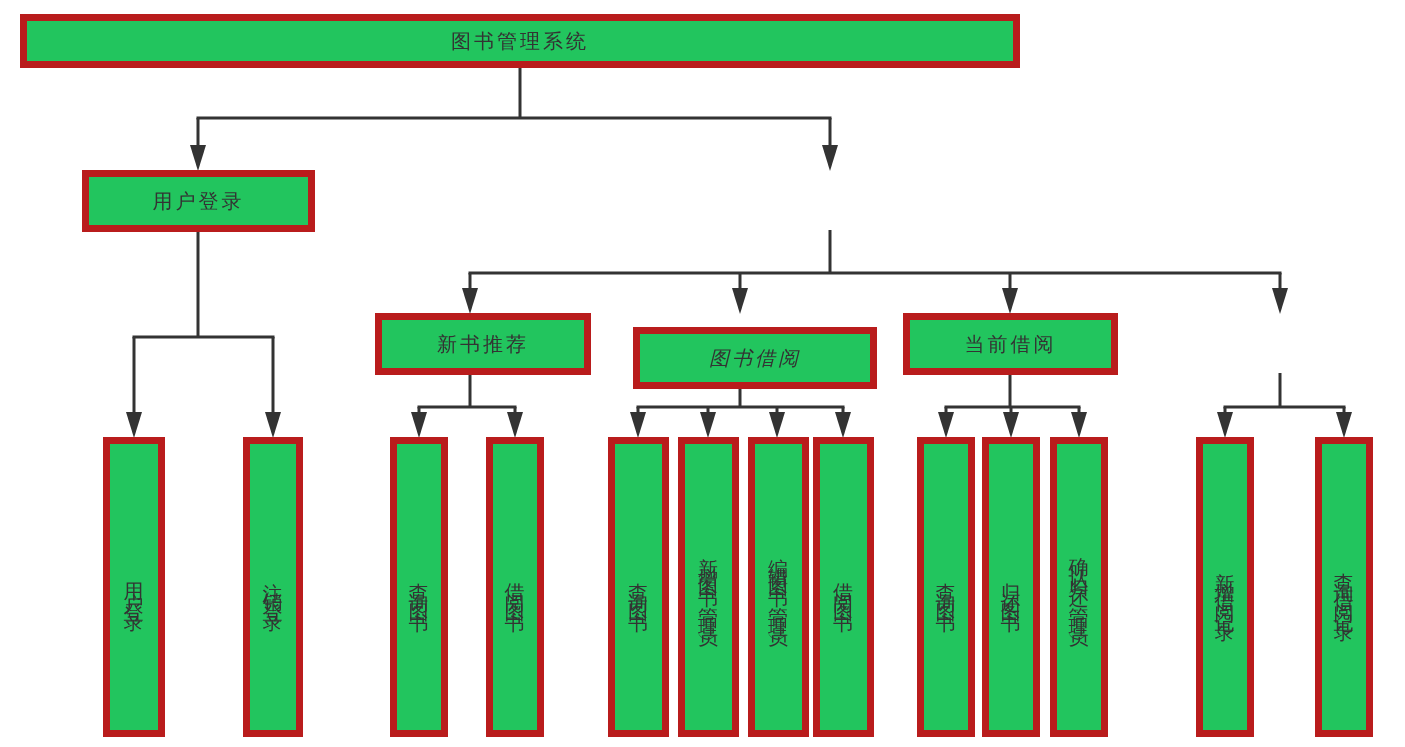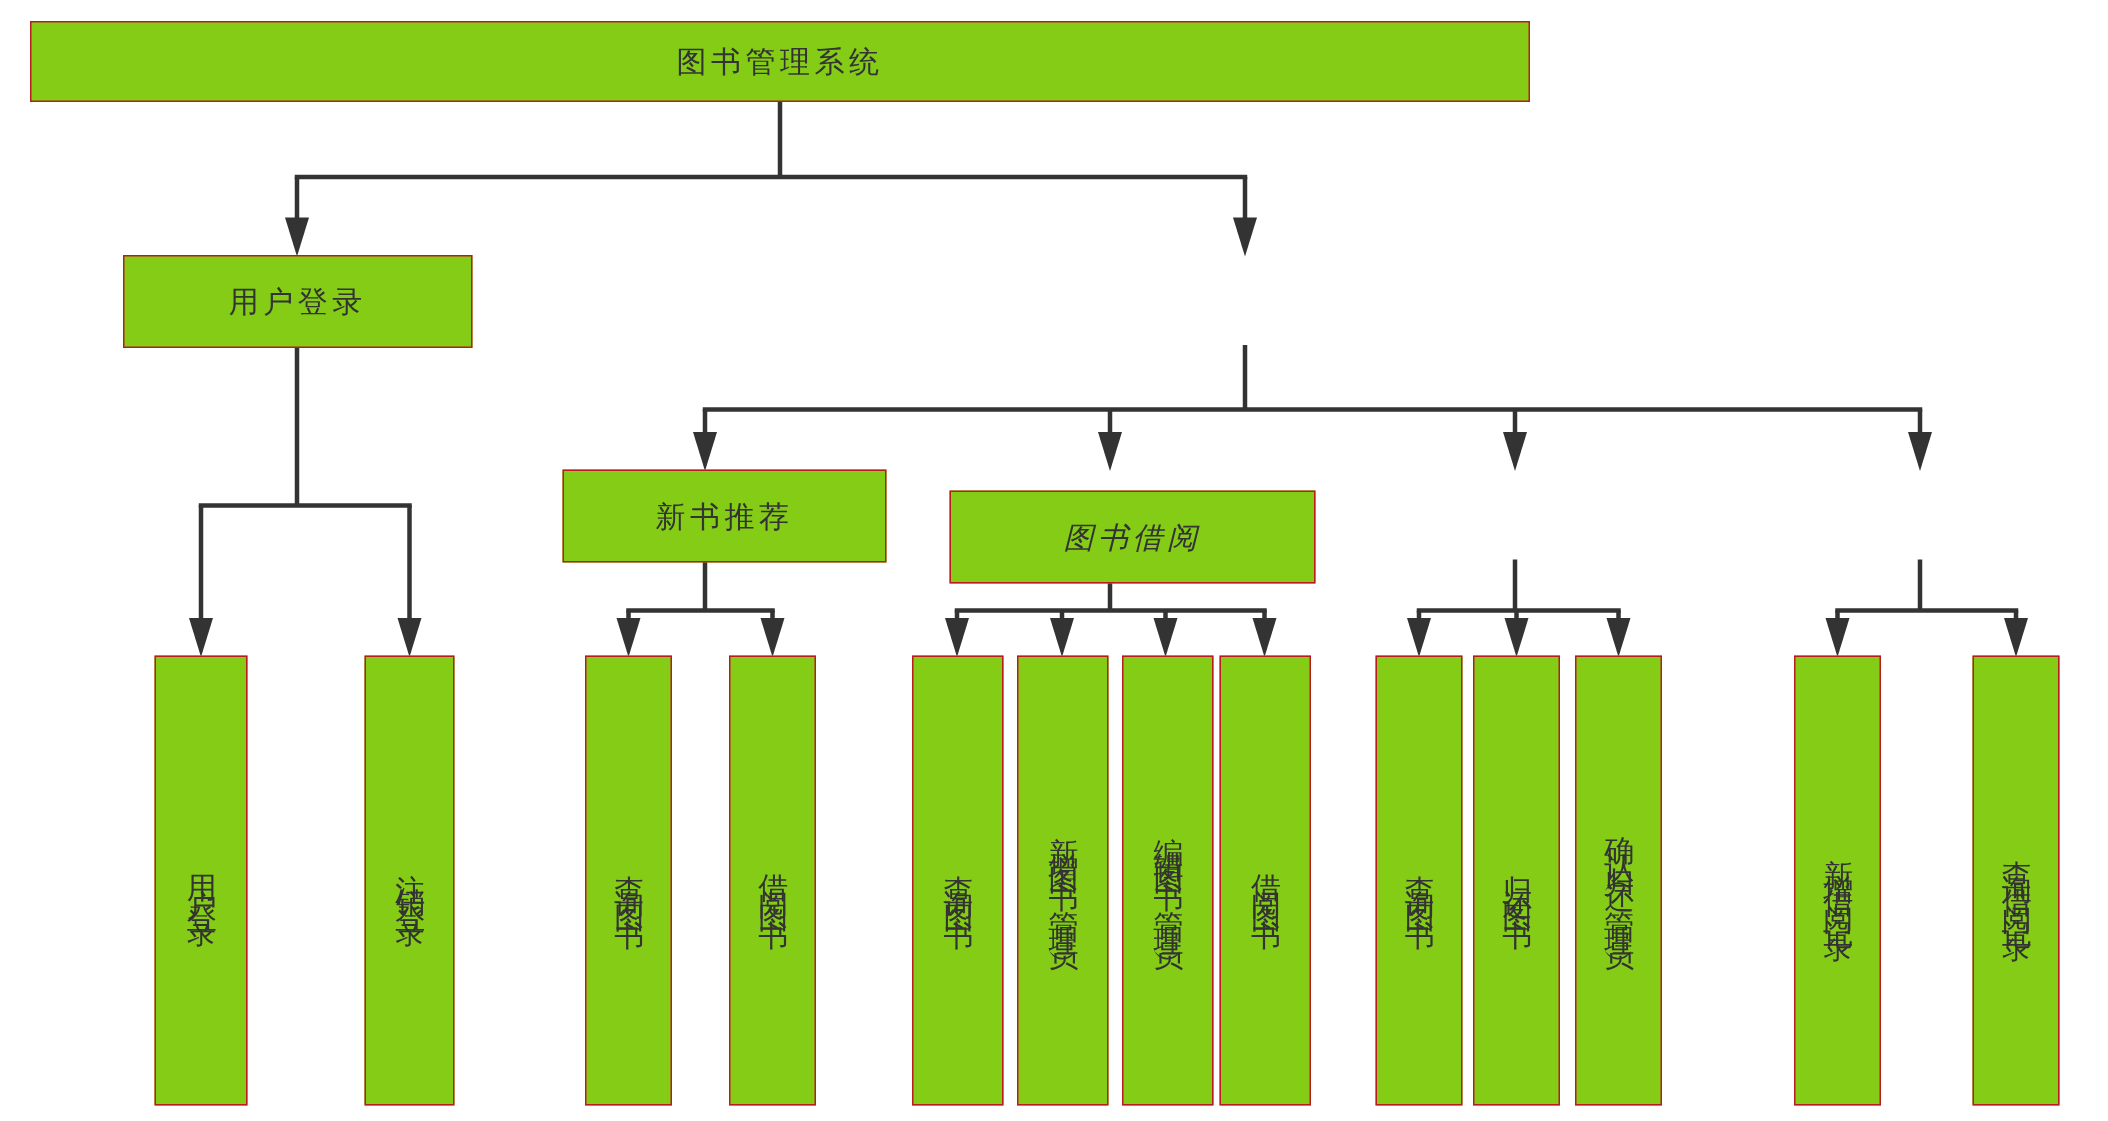--- a/index.html
+++ b/index.html
@@ -15,22 +15,22 @@
     position: absolute;
     left: 0; top: 0;
     width: 1405px; height: 747px;
     pointer-events: none;
   }
   .edges line { stroke: #333333; stroke-width: 3; }
   .edges polygon { fill: #333333; stroke: none; }
   .node {
     position: absolute;
     box-sizing: border-box;
-    border: 1px solid #b91c1c;
-    background: #84cc16;
+    border: 7px solid #b91c1c;
+    background: #22c55e;
     display: flex;
     align-items: center;
     justify-content: center;
     color: #333333;
     font-size: 20px;
     letter-spacing: 3px;
     white-space: nowrap;
   }
   .vtext {
     writing-mode: vertical-rl;
@@ -122,20 +122,21 @@
       <polygon points="1336,412 1352,412 1344,438"></polygon>
     </g>
   </svg>
 
   <div class="node" style="left:20px; top:14px; width:1000px; height:54px;">图书管理系统</div>
 
   <div class="node" style="left:82px; top:170px; width:233px; height:62px;">用户登录</div>
 
   <div class="node" style="left:375px; top:313px; width:216px; height:62px;">新书推荐</div>
   <div class="node" style="left:633px; top:327px; width:244px; height:62px;font-style:italic;">图书借阅</div>
+  <div class="node" style="left:903px; top:313px; width:215px; height:62px;">当前借阅</div>
 
   <div class="node" style="left:103px; top:437px; width:62px; height:300px;">
     <span class="vtext">用户登录</span>
   </div>
   <div class="node" style="left:243px; top:437px; width:60px; height:300px;">
     <span class="vtext">注销登录</span>
   </div>
 
   <div class="node" style="left:390px; top:437px; width:58px; height:300px;">
     <span class="vtext">查询图书</span>

